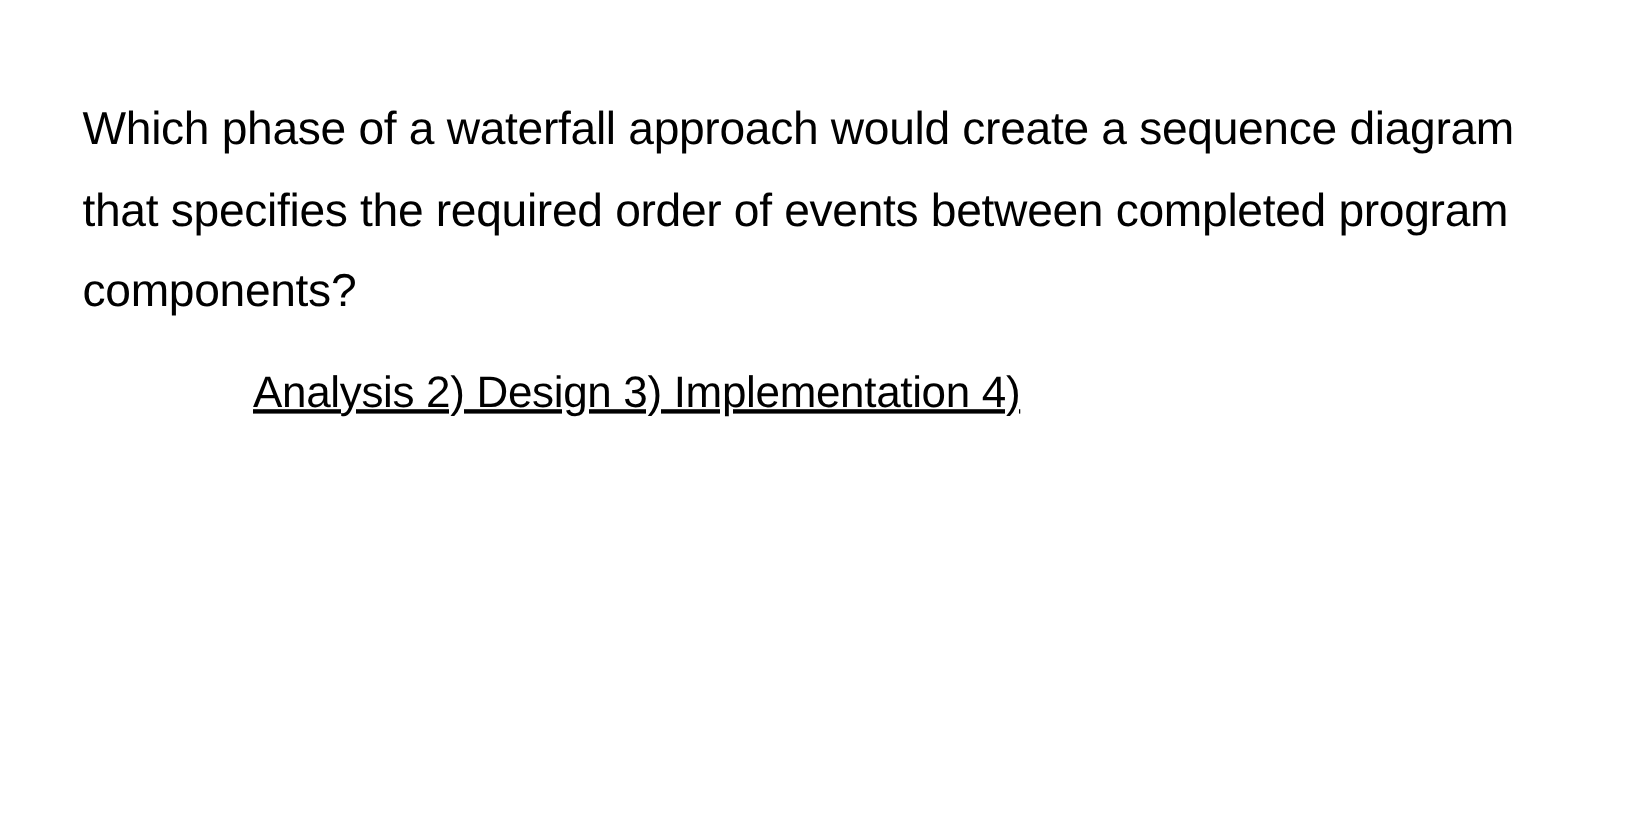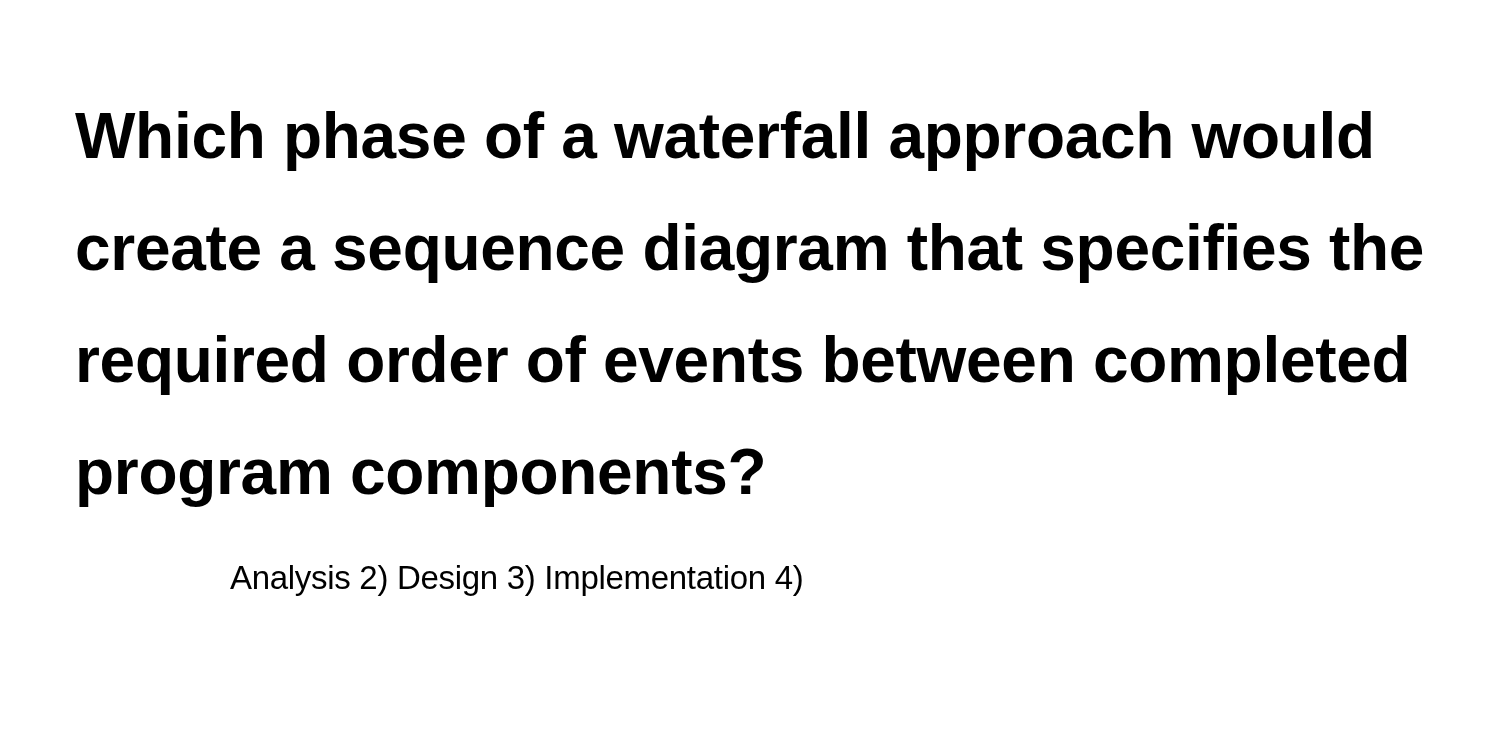--- a/index.html
+++ b/index.html
@@ -11,37 +11,38 @@
     body {
       width: 1500px;
       height: 744px;
       background-color: #ffffff;
       font-family: -apple-system, BlinkMacSystemFont, "Segoe UI", Helvetica, Arial, sans-serif;
       color: #000000;
       padding: 80px 75px 0 75px;
     }
     
     .question-text {
-      font-size: 64px;
+      font-size: 42px;
       line-height: 1.75;
-      font-weight: 700;
+      font-weight: 400;
       letter-spacing: -0.3px;
     }
     
     .answer-block {
       margin-top: 24px;
       padding-left: 155px;
       padding-right: 230px;
     }
     
     .answer-text {
-      font-size: 33px;
+      font-size: 40px;
       line-height: 1.6;
       font-weight: 400;
       letter-spacing: -0.3px;
+      text-decoration: underline;
     }
   </style>
 </head>
 <body>
 
 <div class="question-text">Which phase of a waterfall approach would create a sequence diagram that specifies the required order of events between completed program components?</div>
 
 <div class="answer-block">
   <div class="answer-text">Analysis 2) Design 3) Implementation 4)</div>
 </div>

